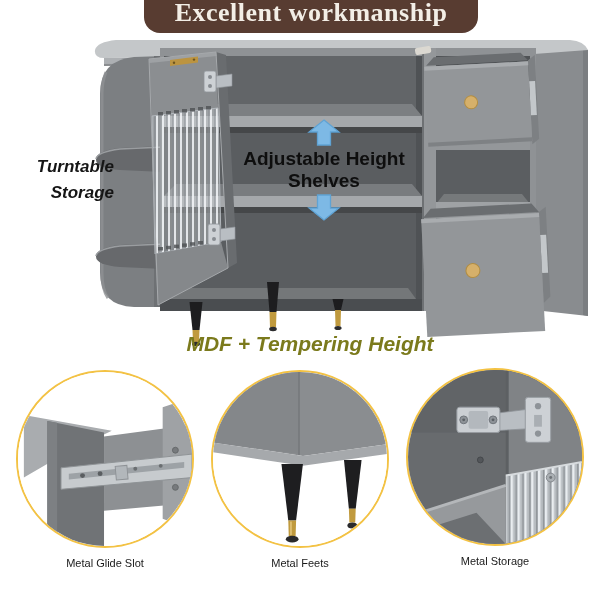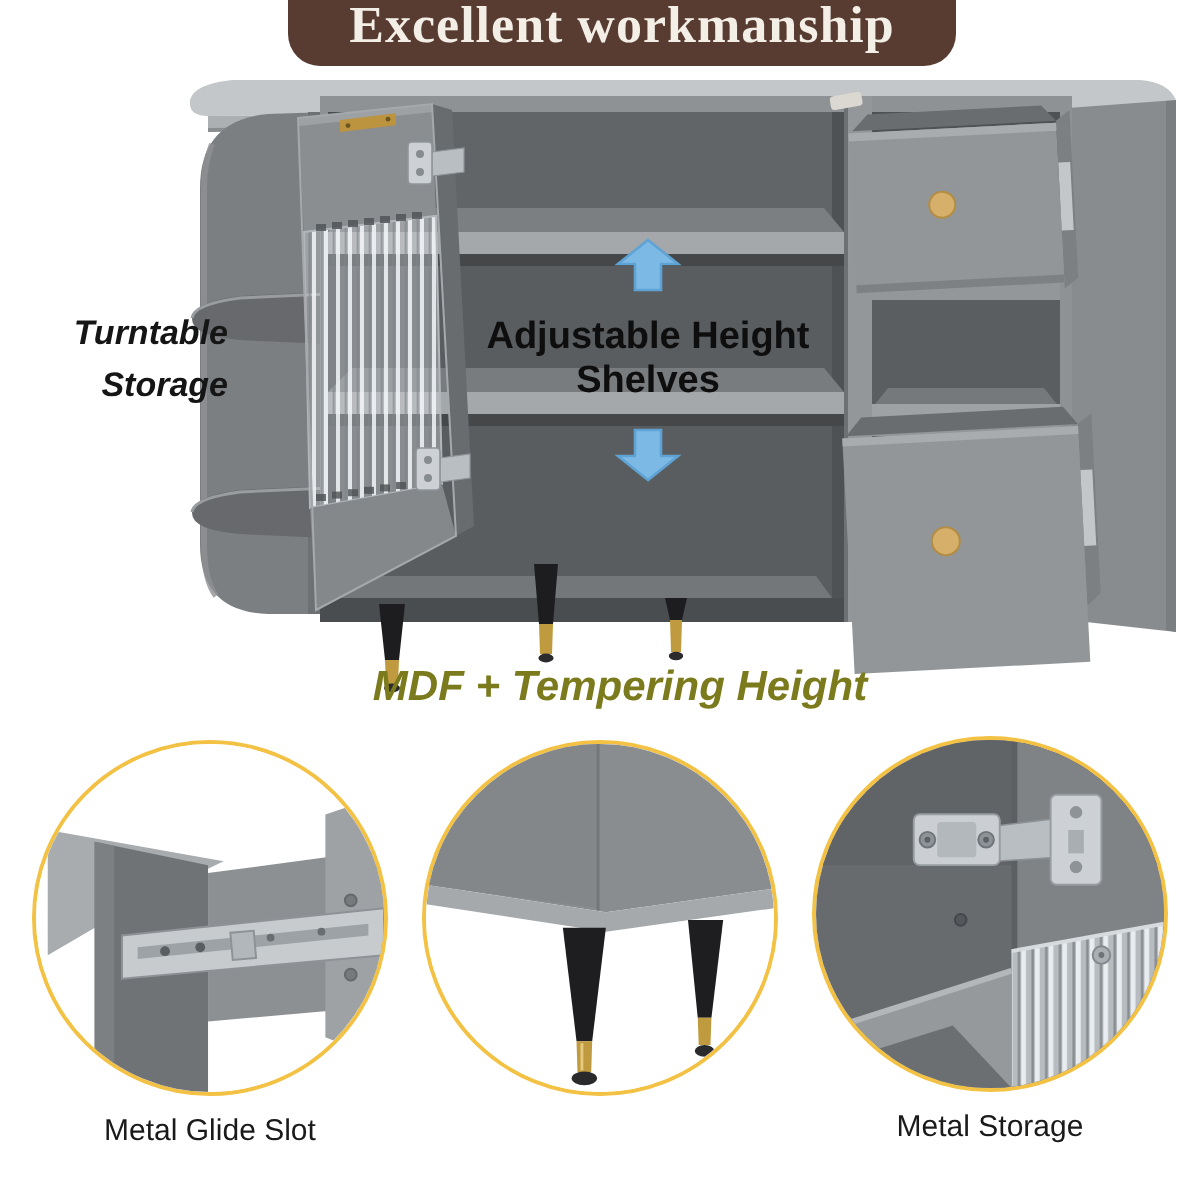--- a/index.html
+++ b/index.html
@@ -13,33 +13,33 @@
   .banner span{font-family:"Liberation Serif",serif;font-weight:bold;font-size:26px;
                color:var(--banner-text,#f3eee6);letter-spacing:.5px;line-height:1;}
 
   .cabinet-svg{position:absolute;left:0;top:0;}
 
   
   .callout-turntable{position:absolute;left:4px;top:128px;width:110px;text-align:right;
         font-size:17px;font-weight:bold;font-style:italic;color:#151515;
         white-space:pre-line;line-height:1.5;margin-top:26px;}
   .annotation{position:absolute;left:228px;top:119px;width:192px;
-        display:flex;flex-direction:column;align-items:center;gap:12px;}
+        display:flex;flex-direction:column;align-items:center;gap:2px;}
   .annotation .label{font-size:19px;font-weight:bold;color:#0e0e0e;text-align:center;
         line-height:1.16;white-space:pre-line;}
   .arrow-fill{fill:var(--arrow-blue,#7db9e5);stroke:var(--arrow-blue-edge,#5fa3d4);stroke-width:1.3;}
   .callout-material{position:absolute;left:140px;top:332px;width:340px;text-align:center;
         font-size:21px;font-weight:bold;font-style:italic;color:var(--material-text,#7b7a1c);}
 
   
   .feature{position:absolute;width:178px;}
   .feature .circle{width:178px;height:178px;border-radius:50%;box-sizing:border-box;
         border:2px solid var(--circle-ring,#f3c244);overflow:hidden;background:#fff;}
   .feature .circle svg{display:block;}
-  .feature .caption{margin-top:9px;text-align:center;font-size:15px;color:#1a1a1a;width:178px;}
+  .feature .caption{margin-top:9px;text-align:center;font-size:11px;color:#1a1a1a;width:178px;}
   #feature-1{left:16px;top:370px;}
   #feature-2{left:211px;top:370px;}
   #feature-3{left:406px;top:368px;}
 </style>
 </head>
 <body>
 
 <div class="stage">
 
   <svg class="cabinet-svg" width="600" height="360" viewBox="0 0 600 360">
@@ -231,20 +231,21 @@
           <polygon points="70,94 92,94 85,152 77,152" fill="#1e1e20"></polygon>
           <polygon points="77,152 85,152 84.5,168 77.5,168" fill="#c09a3e"></polygon>
           <rect x="79" y="153" width="1.5" height="14" fill="#e6c87e"></rect>
           <ellipse cx="81" cy="171" rx="6.5" ry="3.5" fill="#2a2a2c"></ellipse>
           <polygon points="134,90 152,90 146,140 139,140" fill="#1e1e20"></polygon>
           <polygon points="139,140 146,140 145.5,154 139.5,154" fill="#c09a3e"></polygon>
           <ellipse cx="142.5" cy="157" rx="5" ry="3" fill="#2a2a2c"></ellipse>
         </g>
       </svg>
     </div>
+    <div class="caption">Metal Feets</div>
   </div>
 
   <div class="feature" id="feature-3">
     <div class="circle">
       <svg width="174" height="174" viewBox="0 0 178 178">
         <defs>
           <pattern id="fluteB" width="7" height="10" patternUnits="userSpaceOnUse">
             <rect width="7" height="10" fill="#b7bcc0"></rect>
             <rect width="2.4" height="10" fill="#e9edf0"></rect>
             <rect x="5.2" width="1.2" height="10" fill="#868b90"></rect>

